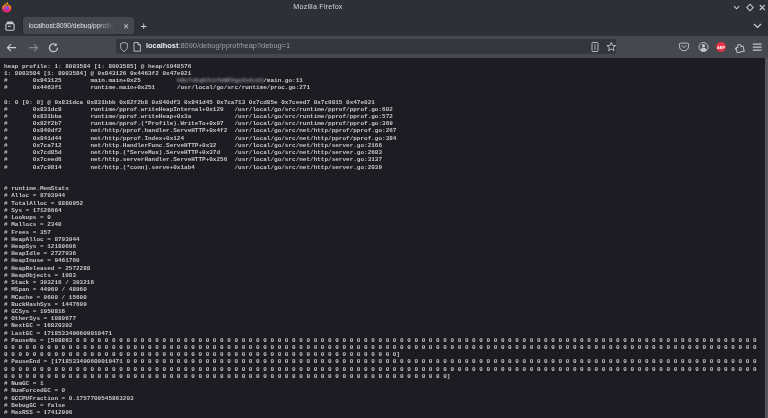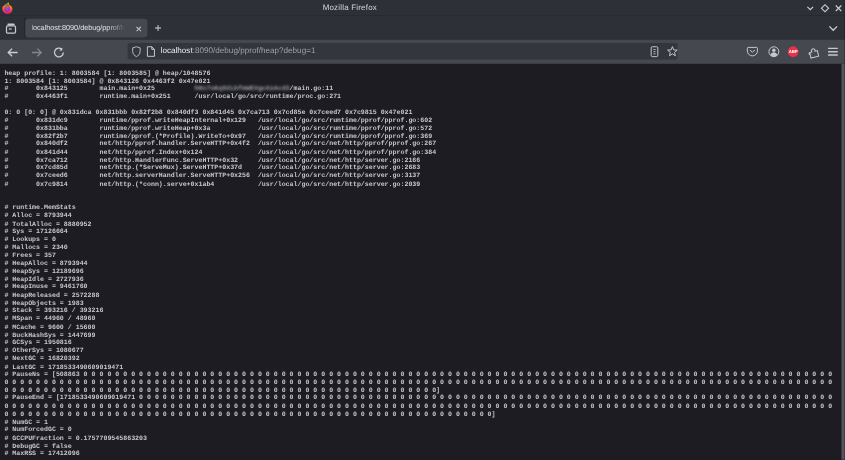--- a/index.html
+++ b/index.html
@@ -6,21 +6,21 @@
 #titlebar{left:0;top:0;width:768px;height:14px;background:#2d3037}
 #tabbar{left:0;top:14px;width:768px;height:22px;background:#2d3037}
 #navbar{left:0;top:36px;width:768px;height:22px;background:#45484f}
 #title{left:0;top:2.2px;width:636px;text-align:center;font-size:7.2px;color:#d7d8da;letter-spacing:0.2px}
 #tab{left:23px;top:16.5px;width:111px;height:17.5px;background:#45484f;border-radius:3px}
 #tabtxt{left:28.5px;top:21.8px;font-size:6.6px;color:#e2e3e5;white-space:nowrap;width:88px;overflow:hidden;-webkit-mask-image:linear-gradient(to right,#000 78%,transparent 97%)}
 #tabx{left:123px;top:21.5px;font-size:7.5px;color:#cfd0d3}
 #plus{left:140.5px;top:20.3px;font-size:11px;color:#cfd0d3;font-weight:400}
 #urlbar{left:116px;top:39px;width:500px;height:15px;background:#33363c;border-radius:2px}
 #urltxt{left:146px;top:41.2px;font-size:7.4px;color:#9fa1a8;white-space:nowrap}
-#urltxt b{color:#ececef;font-weight:normal}
+#urltxt b{color:#ececef;font-weight:bold}
 pre#content{left:4px;top:62.5px;margin:0;font-family:"Liberation Mono",monospace;font-size:6px;line-height:7.22px;color:#c8c7cc;font-weight:bold;text-shadow:none}
 .redact{filter:blur(0.8px);color:#9da0a8}
 #sbar{left:765px;top:58px;width:3px;height:360px;background:#55555c}
 svg{position:absolute;overflow:visible}
 </style></head>
 <body>
 <div class="abs" id="titlebar"></div>
 <div class="abs" id="tabbar"></div>
 <div class="abs" id="navbar"></div>
 <div class="abs" id="title">Mozilla Firefox</div>

